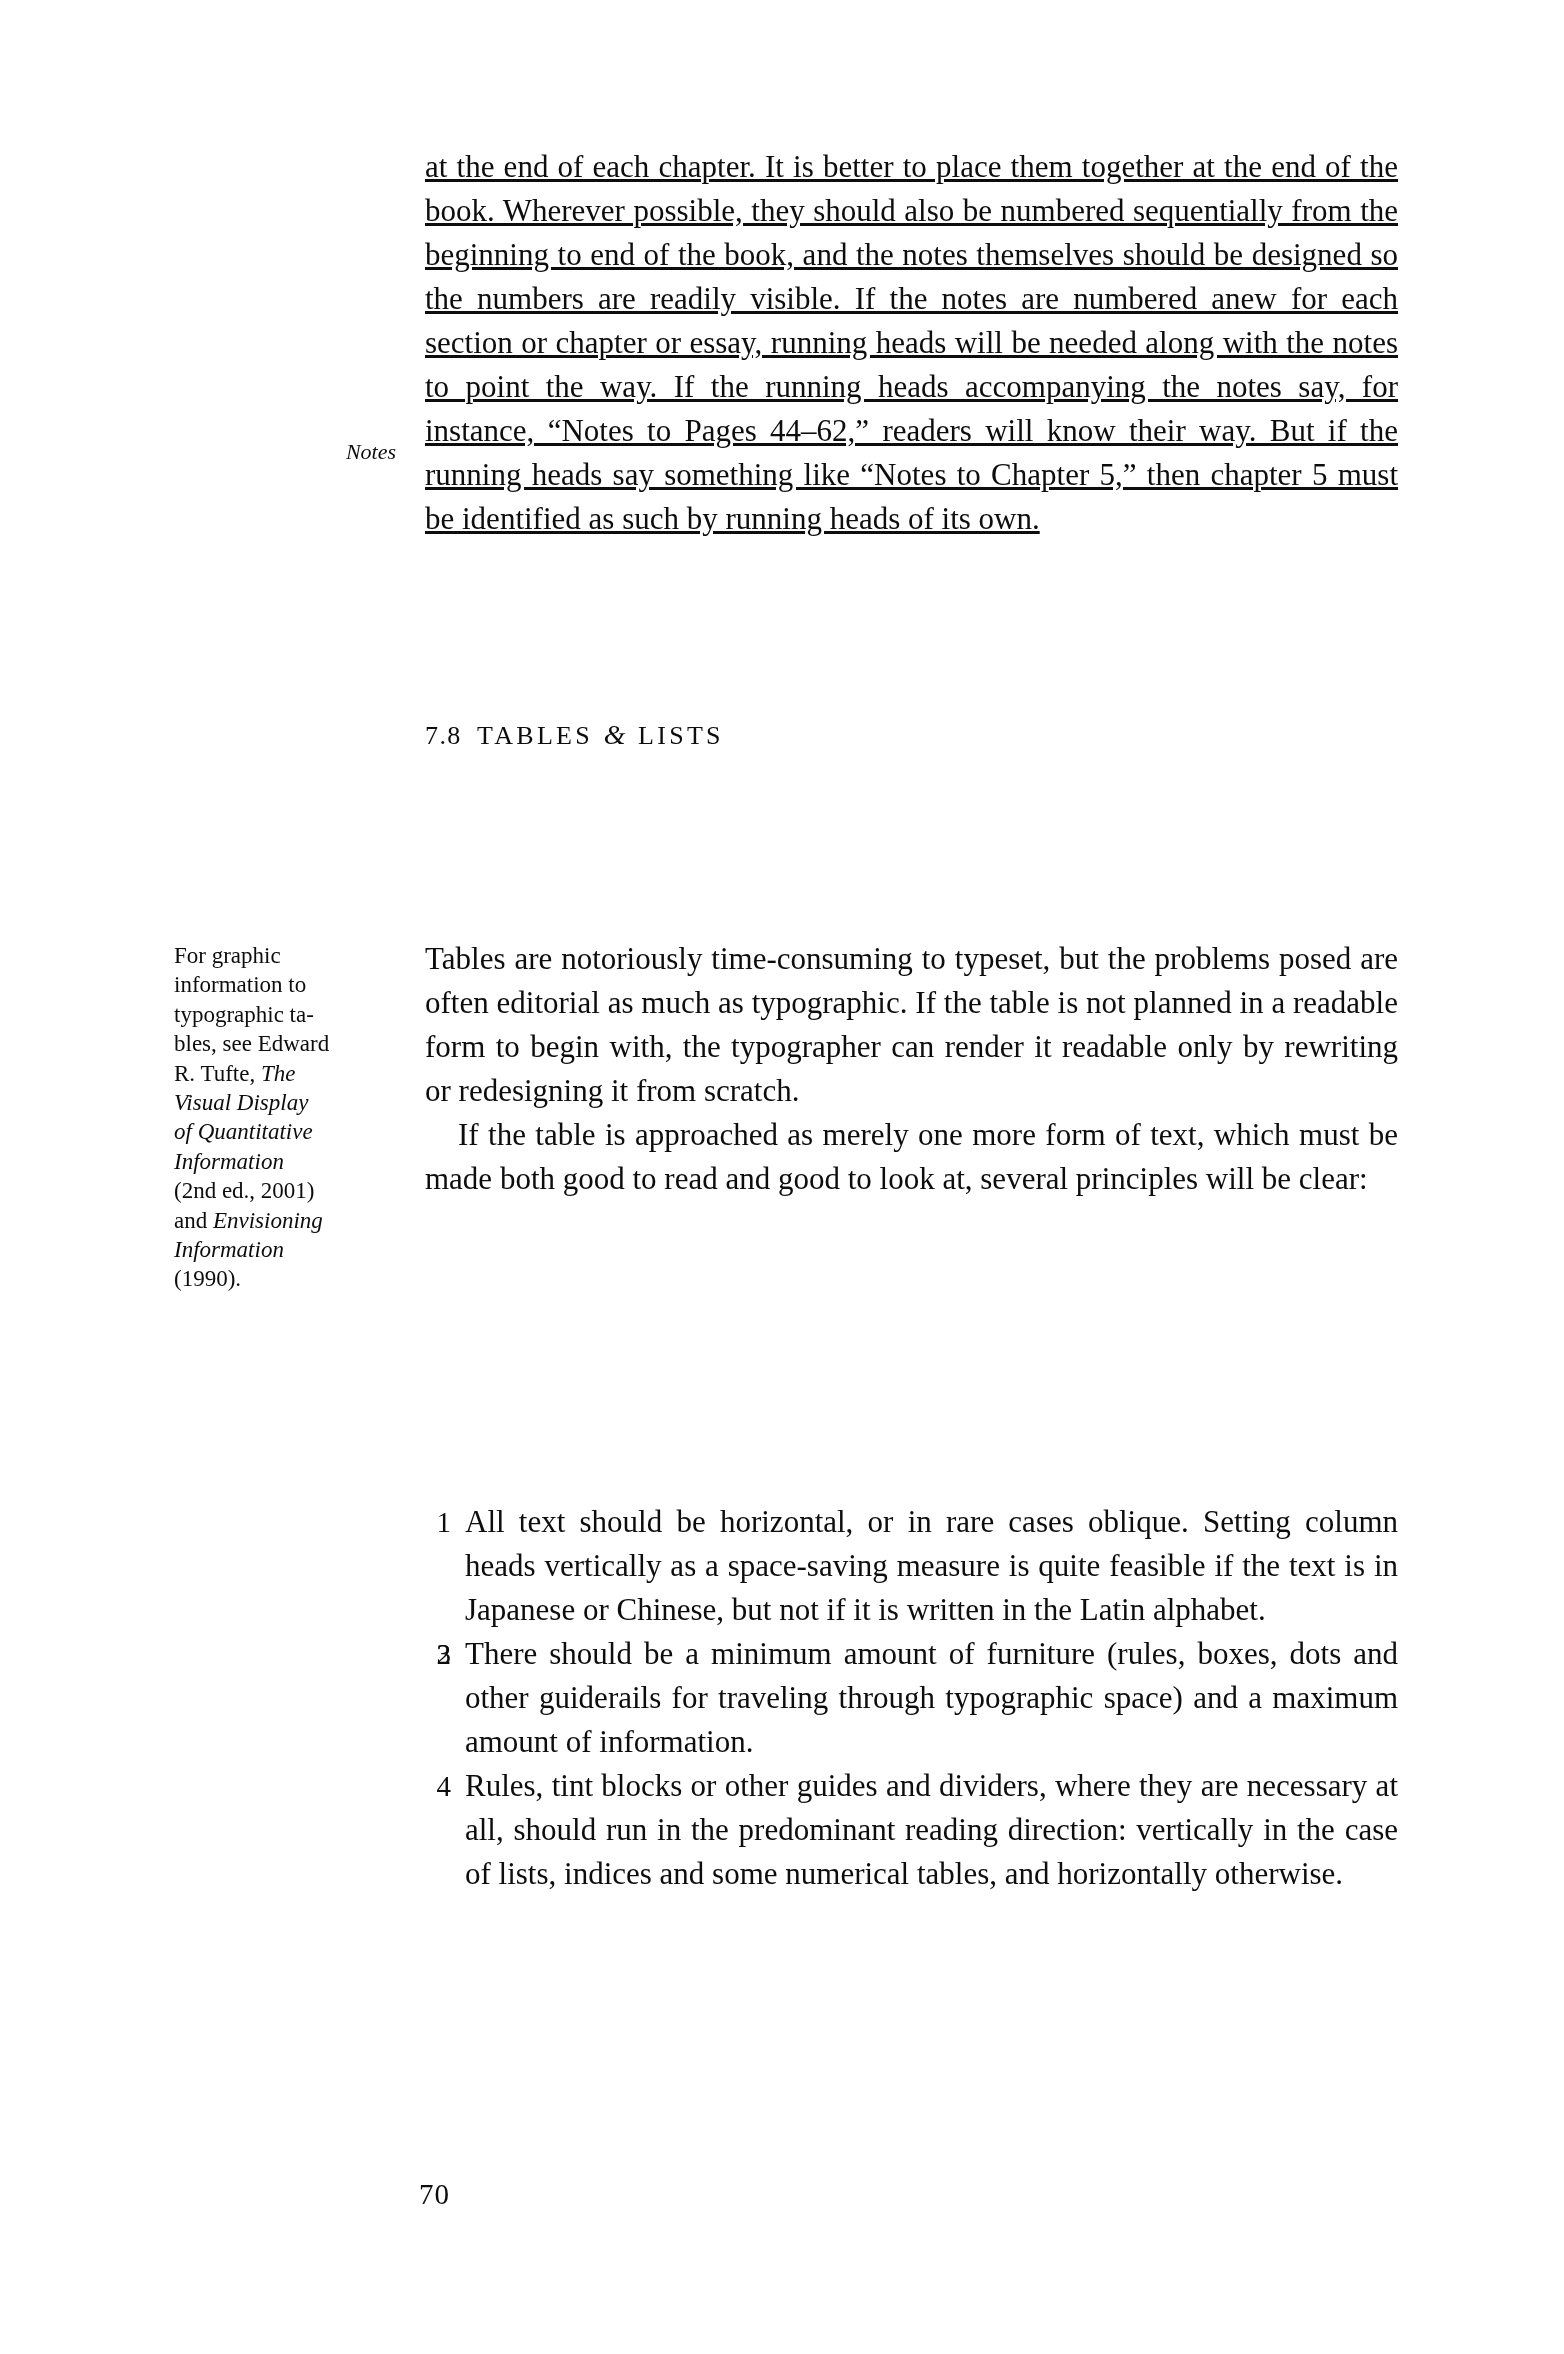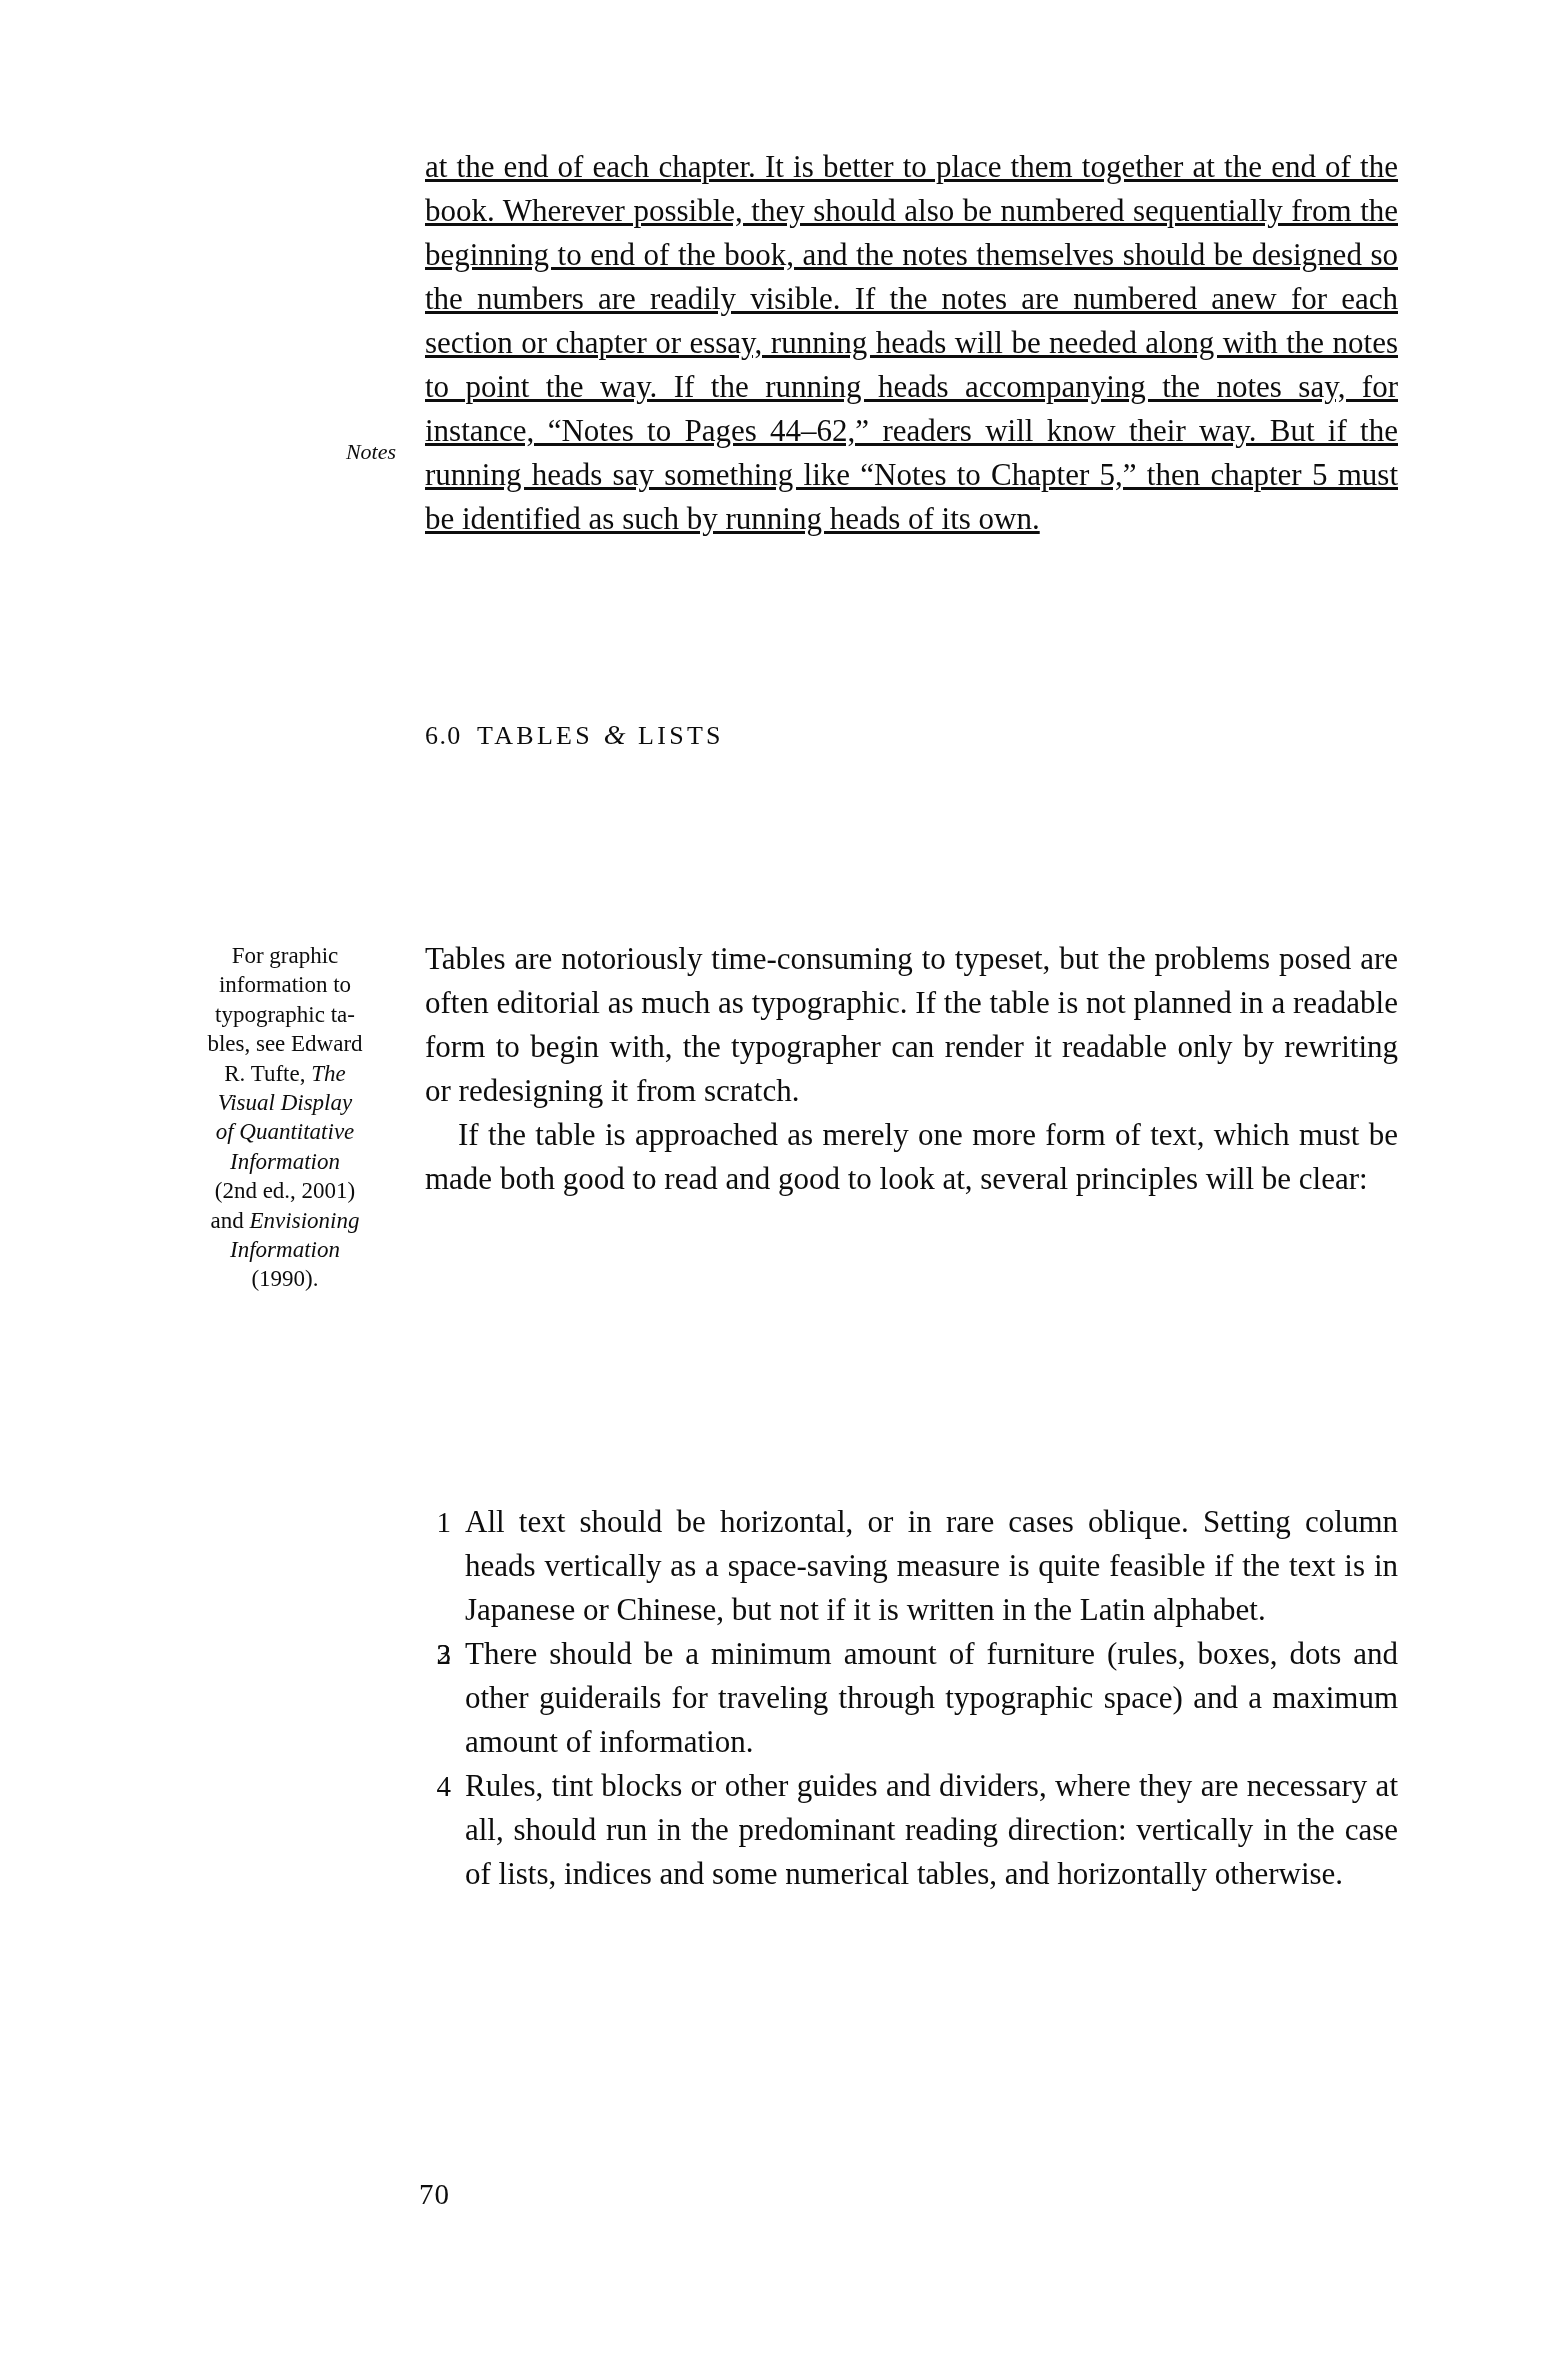--- a/index.html
+++ b/index.html
@@ -42,21 +42,21 @@
   }
   .body-para .indent {
     display: inline-block;
     width: 33px;
   }
 
   
   .margin-note {
     font-size: 23px;
     line-height: 29.4px;
-    text-align: center;
+    text-align: left;
     margin: 0;
   }
   .margin-note em { font-style: italic; }
   .margin-note-italic {
     font-style: italic;
     font-size: 22px;
     line-height: 37px;
     text-align: right;
     margin: 0;
   }
@@ -135,21 +135,21 @@
 
   <div class="margin-col" style="top: 433px;">
     <p class="margin-note-italic">Notes</p>
   </div>
 
   <div class="text-col" style="top: 145px; text-decoration: underline;">
     <p class="body-para">at the end of each chapter. It is better to place them together at the end of the book. Wherever possible, they should also be numbered sequentially from the beginning to end of the book, and the notes themselves should be designed so the numbers are readily visible. If the notes are numbered anew for each section or chapter or essay, running heads will be needed along with the notes to point the way. If the running heads accompanying the notes say, for instance, “Notes to Pages 44–62,” readers will know their way. But if the running heads say something like “Notes to Chapter 5,” then chapter 5 must be identified as such by running heads of its own.</p>
   </div>
 
   <div class="text-col" style="top: 719px;">
-    <h2 class="section-head"><span class="num">6.0</span><span>TABLES</span><span class="amp" style="margin:0 12.6px 0 10.6px;">&amp;</span><span>LISTS</span></h2>
+    <h2 class="section-head"><span class="num">7.8</span><span>TABLES</span><span class="amp" style="margin:0 12.6px 0 10.6px;">&amp;</span><span>LISTS</span></h2>
   </div>
 
 
   <div class="margin-col" style="top: 941px;">
     <p class="margin-note"><span>For graphic</span></p>
     <p class="margin-note"><span>information to</span></p>
     <p class="margin-note"><span>typographic ta-</span></p>
     <p class="margin-note"><span>bles, see Edward</span></p>
     <p class="margin-note"><span>R. Tufte, </span><em>The</em></p>
     <p class="margin-note"><em>Visual Display</em></p>

